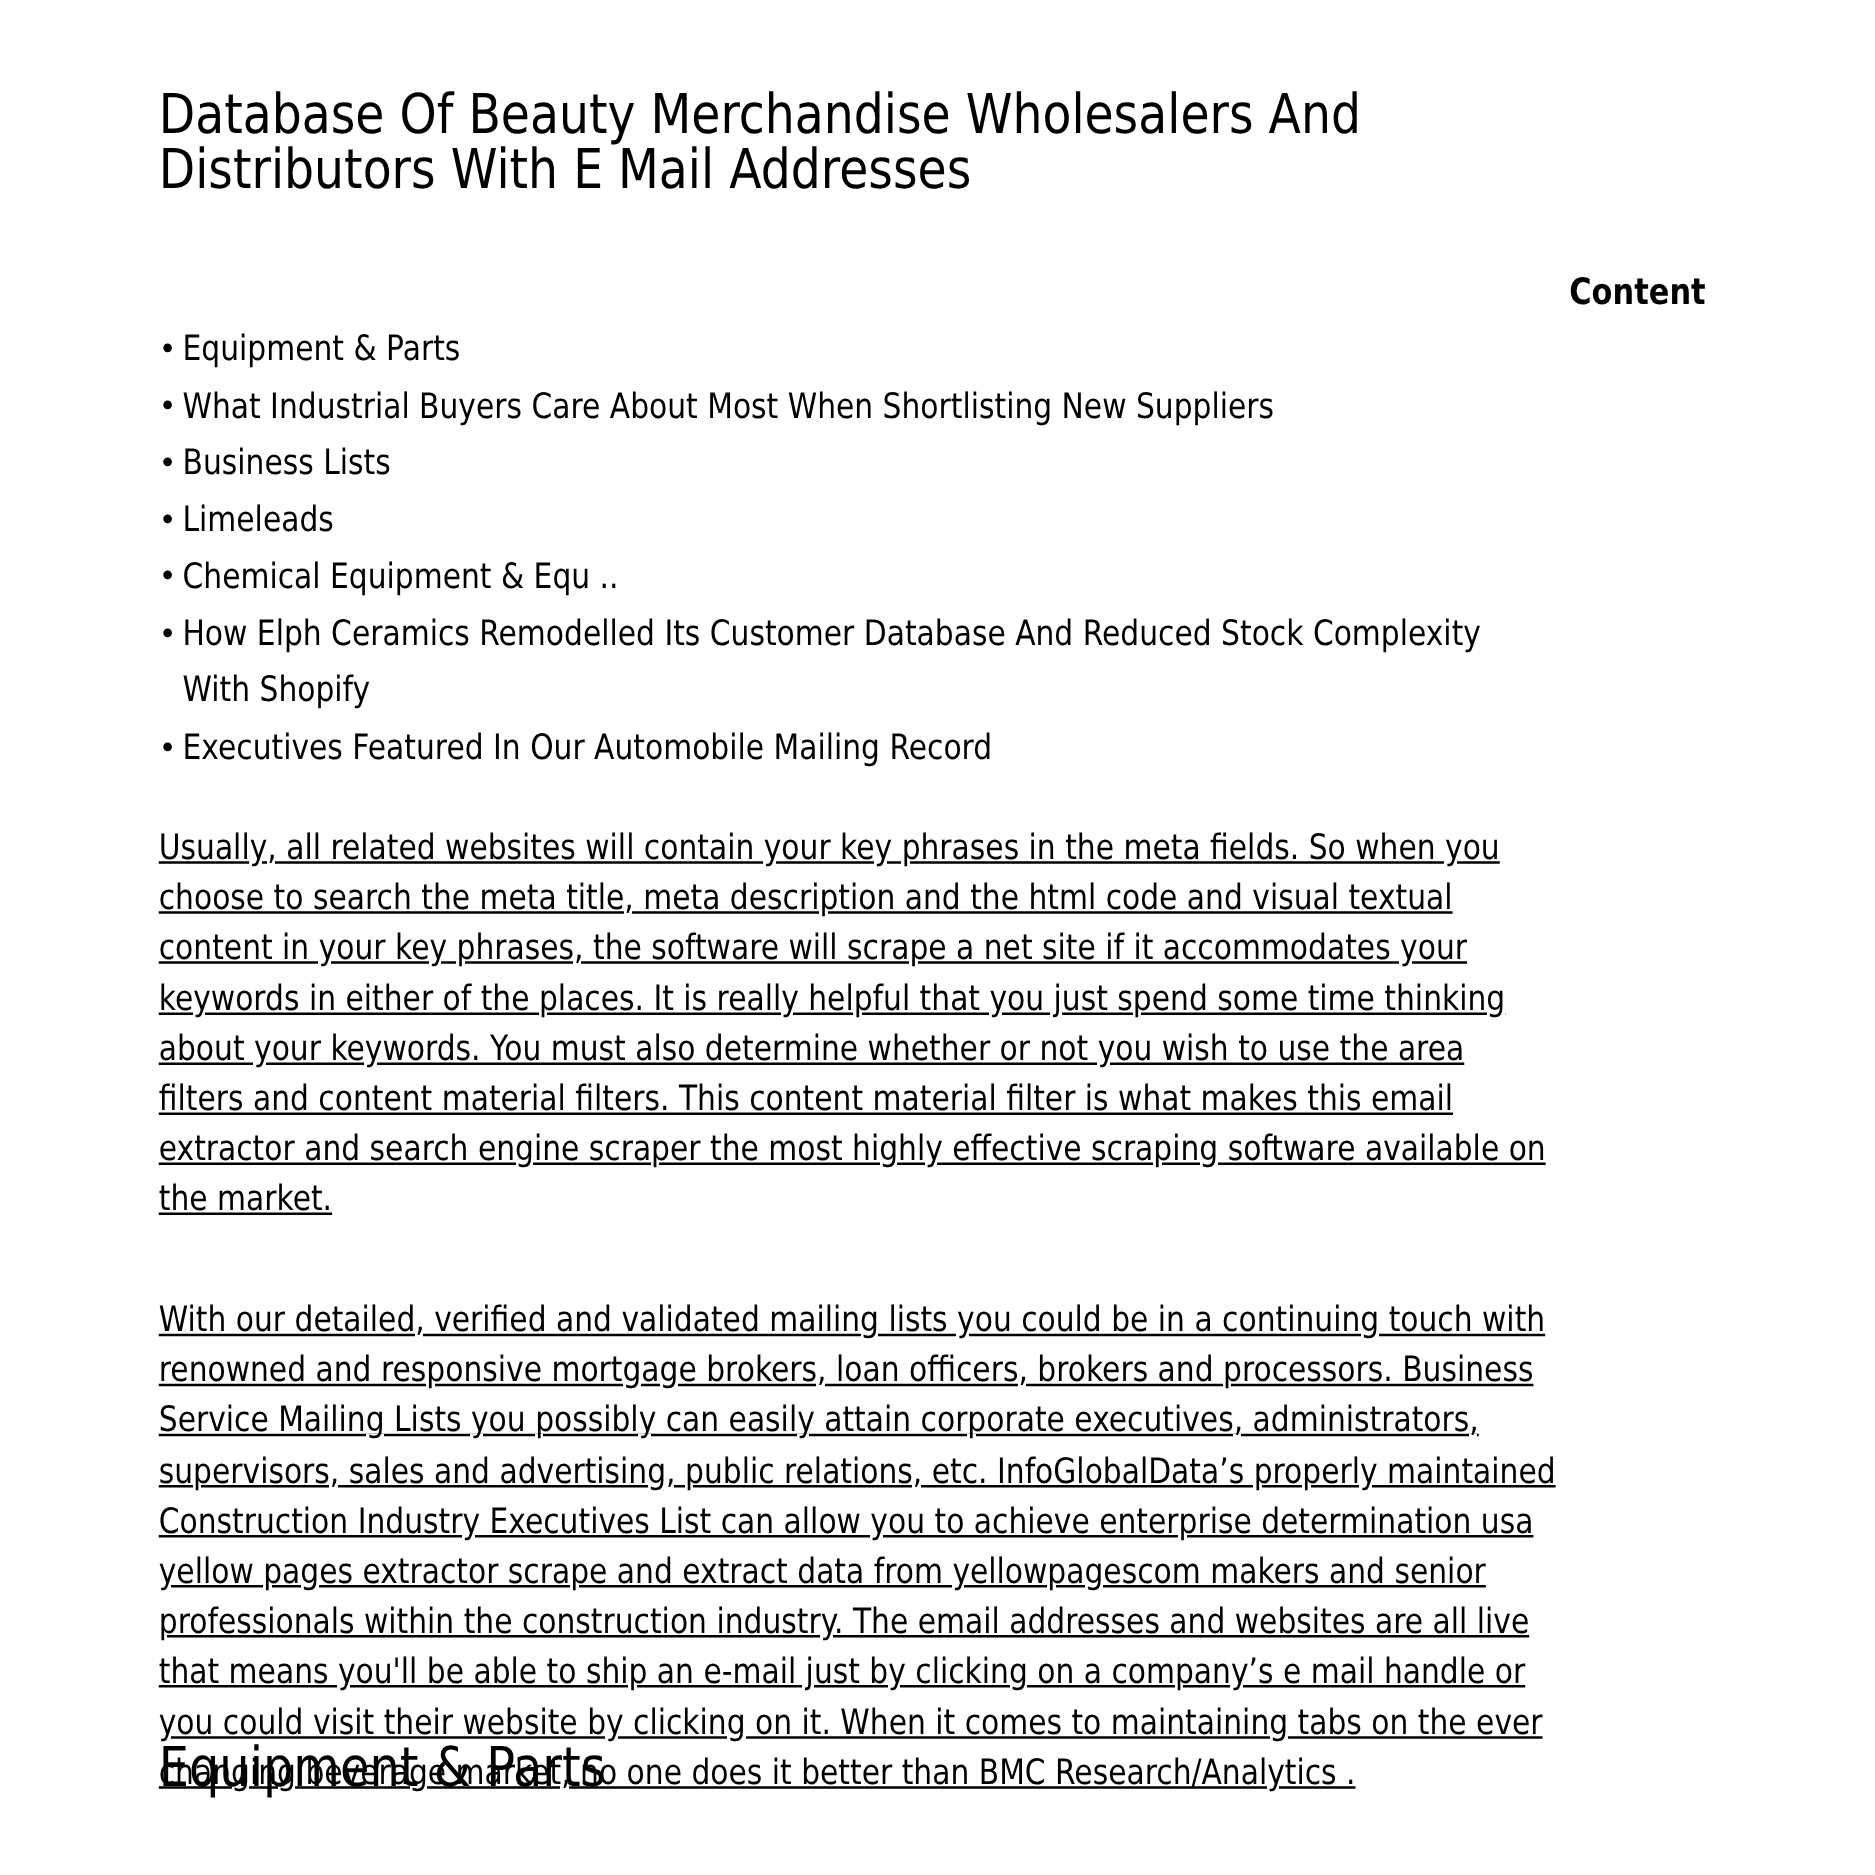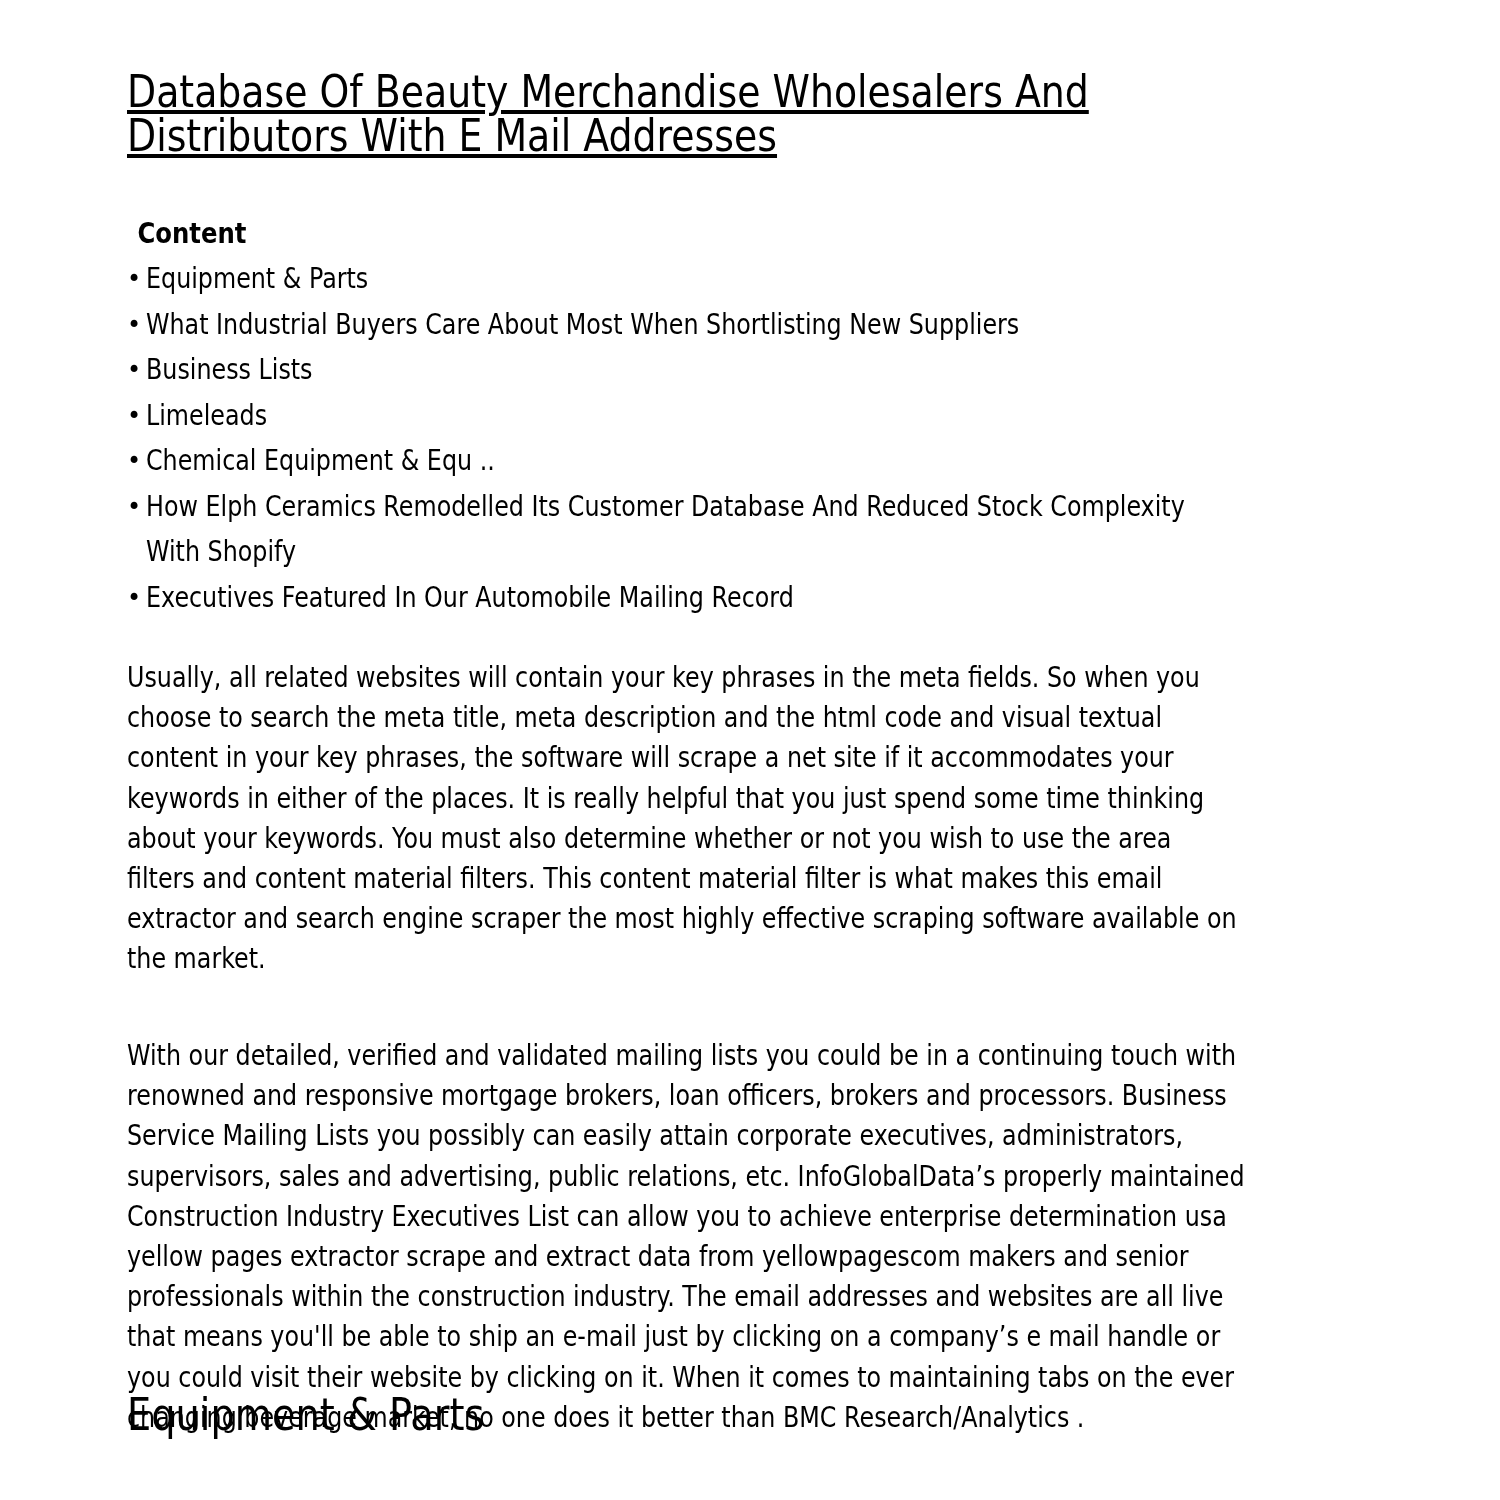--- a/index.html
+++ b/index.html
@@ -22,35 +22,34 @@
       width: 1260px;
     }
     .title {
       position: absolute;
       left: 0;
       top: 70px;
       font-size: 44px;
       line-height: 44px;
       font-weight: normal;
       margin: 0;
-      text-decoration: underline;
     }
     .title .line {
       display: block;
       height: 44px;
       white-space: nowrap;
       transform: scaleX(0.86);
       transform-origin: 0 0;
     }
     .content-heading {
       position: absolute;
       left: 0;
       width: 1248px;
       top: 217px;
-      text-align: left;
+      text-align: right;
       font-size: 29px;
       font-weight: bold;
       line-height: 32px;
       margin: 0;
     }
     .content-heading span {
       display: inline-block;
       transform: scaleX(0.84);
     }
     .toc {
@@ -86,20 +85,21 @@
     }
     .toc .item-text .l2 {
       display: block;
       margin-top: 7px;
     }
     .para {
       position: absolute;
       left: 0;
       margin: 0;
       font-size: 28px;
+      text-decoration: underline;
     }
     .para .line {
       display: block;
       height: 40.2px;
       line-height: 40px;
       white-space: nowrap;
       transform: scaleX(0.85);
       transform-origin: 0 0;
     }
     .para-1 { top: 658px; }

